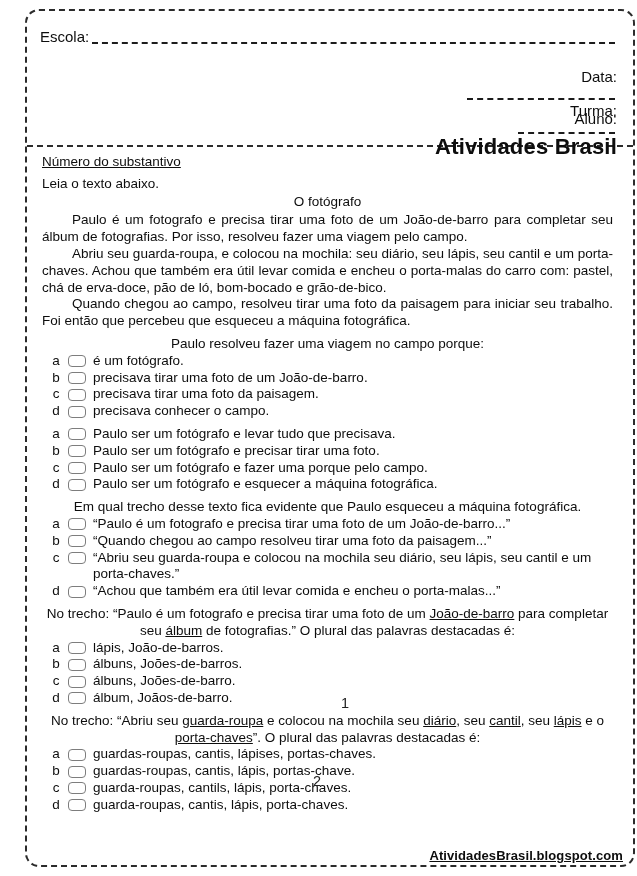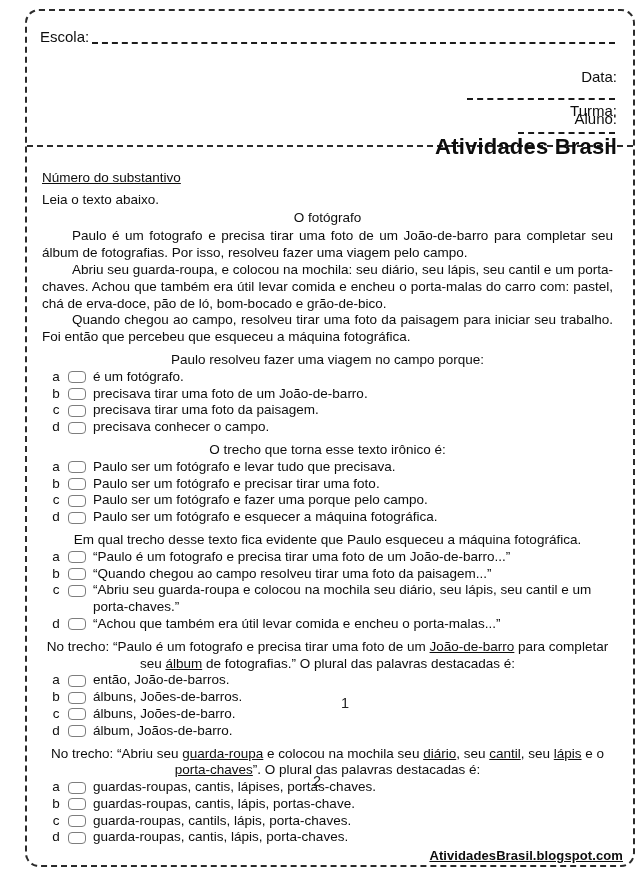--- a/index.html
+++ b/index.html
@@ -40,21 +40,20 @@
     margin-left: auto; flex: none;
     font-size: 22px; font-weight: bold;
     line-height: 21px; letter-spacing: 0.2px;
     padding-left: 10px;
   }
   
   .main {
     padding: 7px 20px 0 15px;
     font-size: 13.5px;
     line-height: 16.8px;
-    margin-top: 16px;
   }
   .section-title { text-decoration: underline; margin-bottom: 5px; }
   .instruction { margin-bottom: 1px; }
   .text-title { text-align: center; margin-bottom: 2px; }
   p.para { margin: 0; text-align: justify; text-indent: 30px; }
   .question { margin-top: 6px; }
   .prompt { text-align: center; }
   .option { display: flex; align-items: flex-start; }
   .letter { flex: none; width: 12px; margin-left: 8px; text-align: center; }
   .cb {
@@ -126,21 +125,20 @@
         <span class="opt-text">precisava tirar uma foto da paisagem.</span>
       </div>
       <div class="option">
         <span class="letter">d</span>
         <span class="cb"></span>
         <span class="opt-text">precisava conhecer o campo.</span>
       </div>
     </div>
 
     <div class="question">
-      <div class="prompt"><span>O trecho que torna esse texto irônico é:</span></div>
       <div class="option">
         <span class="letter">a</span>
         <span class="cb"></span>
         <span class="opt-text">Paulo ser um fotógrafo e levar tudo que precisava.</span>
       </div>
       <div class="option">
         <span class="letter">b</span>
         <span class="cb"></span>
         <span class="opt-text">Paulo ser um fotógrafo e precisar tirar uma foto.</span>
       </div>
@@ -178,21 +176,21 @@
         <span class="cb"></span>
         <span class="opt-text">“Achou que também era útil levar comida e encheu o porta-malas...”</span>
       </div>
     </div>
 
     <div class="question">
       <div class="prompt"><span>No trecho: “Paulo é um fotografo e precisa tirar uma foto de um </span><span class="u">João-de-barro</span><span> para completar seu </span><span class="u">álbum</span><span> de fotografias.”  O plural das palavras destacadas  é:</span></div>
       <div class="option">
         <span class="letter">a</span>
         <span class="cb"></span>
-        <span class="opt-text">então, João-de-barros.</span>
+        <span class="opt-text">lápis, João-de-barros.</span>
       </div>
       <div class="option">
         <span class="letter">b</span>
         <span class="cb"></span>
         <span class="opt-text">álbuns, Joões-de-barros.</span>
       </div>
       <div class="option">
         <span class="letter">c</span>
         <span class="cb"></span>
         <span class="opt-text">álbuns, Joões-de-barro.</span>

